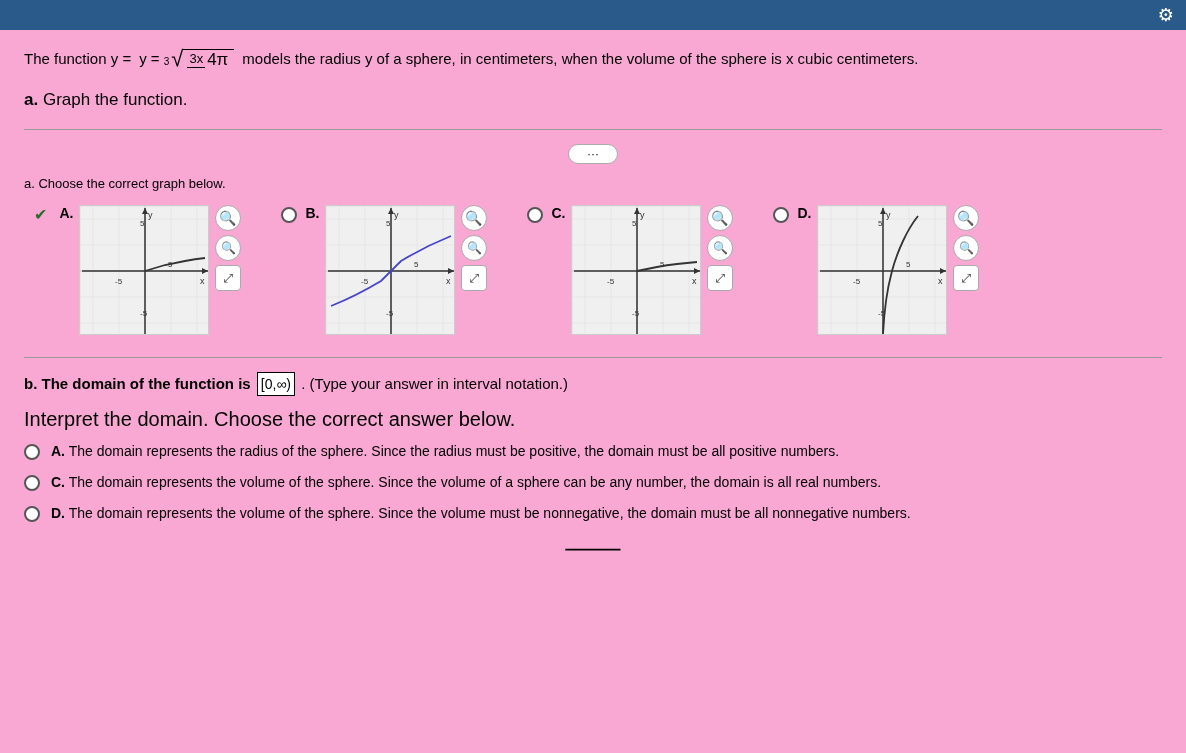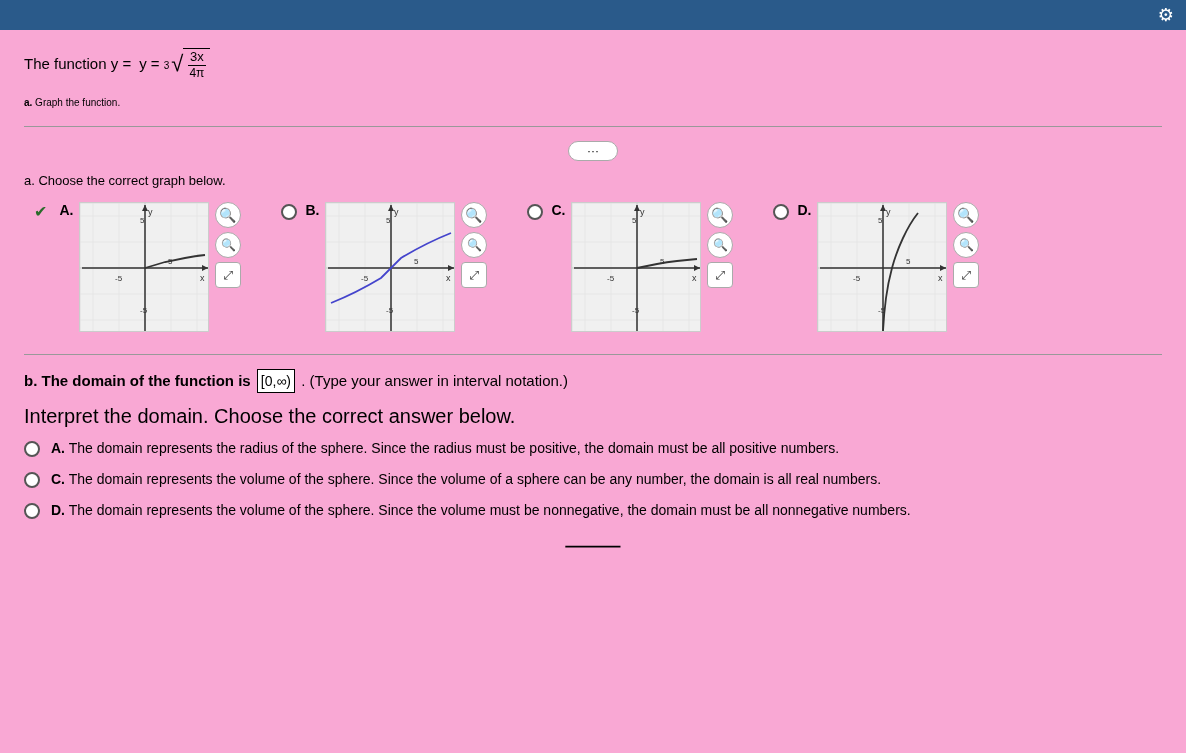--- a/index.html
+++ b/index.html
@@ -63,42 +63,42 @@
     }
     .radical-content {
       border-top: 1.5px solid black;
       padding: 0 2px;
       font-size: 15px;
       display: inline-flex;
       align-items: center;
     }
     .fraction {
       display: inline-flex;
-      flex-direction: column;
+      flex-direction: row;
       align-items: center;
       vertical-align: middle;
       margin: 0 2px;
     }
     .fraction-num {
       border-bottom: 1.5px solid black;
       padding: 0 2px;
       font-size: 13px;
       line-height: 1.2;
       text-align: center;
     }
     .fraction-den {
       padding: 0 2px;
-      font-size: 12px;
+      font-size: 17px;
       line-height: 1.2;
       text-align: center;
     }
     .parts-list {
       margin-bottom: 4px;
       line-height: 1.8;
-      font-size: 10px;
+      font-size: 17px;
     }
     .parts-list p { margin-bottom: 2px; }
     .divider {
       border: none;
       border-top: 1px solid #999;
       margin: 14px 0;
     }
     .section-label {
       font-size: 13px;
       margin-bottom: 14px;
@@ -265,20 +265,21 @@
         <span class="radical-index">3</span>
         <span class="radical-symbol">√</span>
         <span class="radical-content">
           <span class="fraction">
             <span class="fraction-num">3x</span>
             <span class="fraction-den">4π</span>
           </span>
         </span>
       </span>
     </span>
+    <span>models the radius y of a sphere, in centimeters, when the volume of the sphere is x cubic centimeters.</span>
   </div>
 
   <div class="parts-list">
     <p><strong>a.</strong> Graph the function.</p>
   </div>
 
   <hr class="divider">
 
   <div class="more-row">
     <button class="more-btn">···</button>

